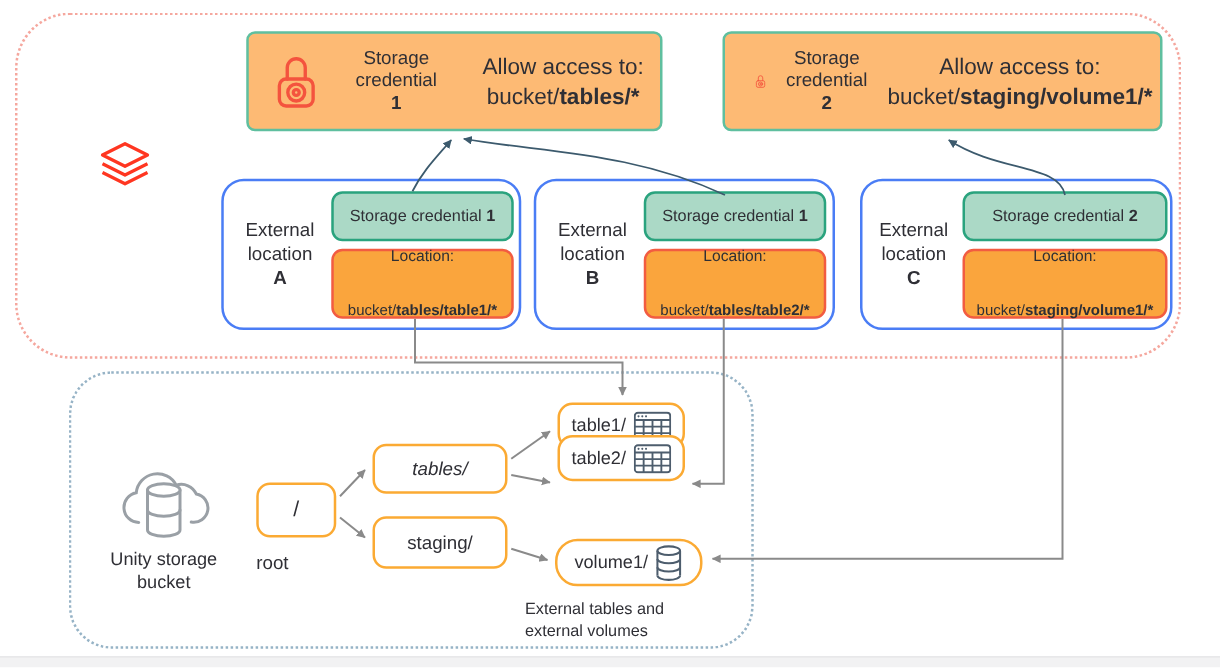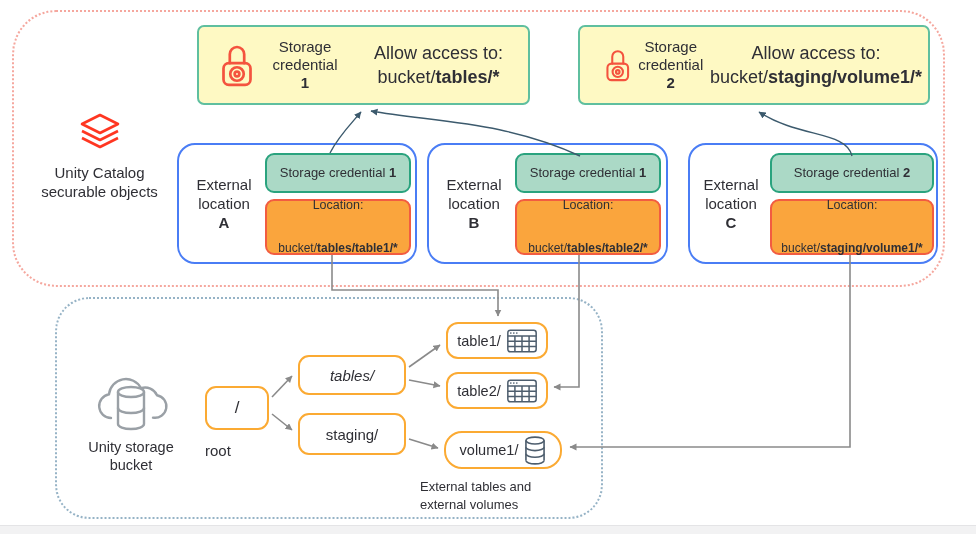--- a/index.html
+++ b/index.html
@@ -11,23 +11,23 @@
   .uc-container{
     position:absolute;left:12px;top:10px;width:929px;height:273px;
     border:2px dotted #f5a79e;border-radius:44px;background:transparent;
   }
   .bucket-container{
     position:absolute;left:55px;top:297px;width:544px;height:218px;
     border:2px dotted #96b3c6;border-radius:34px;background:transparent;
   }
   
   .sc-box{
-    position:absolute;top:25px;height:80px;background:#fef9c3;
+    position:absolute;top:25px;height:80px;background:#fdba74;
     border:2px solid #5fbf9f;border-radius:7px;
-    display:flex;align-items:center;box-sizing:border-box;gap:4px;
+    display:flex;align-items:center;box-sizing:border-box;gap:16px;
   }
   .sc-box.one{left:197px;width:333px;padding-left:20px;}
   .sc-box.two{left:578px;width:352px;padding-left:24px;}
   .sc-title{width:92px;text-align:center;font-size:15px;line-height:1.22;}
   .sc-title .num{font-weight:bold;}
   .sc-access{flex:1;text-align:center;font-size:18px;line-height:1.35;padding-right:6px;}
   
   .el-box{
     position:absolute;top:143px;height:121px;background:#fff;
     border:2px solid #4a7df5;border-radius:18px;box-sizing:border-box;
@@ -59,21 +59,21 @@
   
   .node{
     position:absolute;background:#fff;border:2.5px solid #fbaa33;border-radius:11px;
     display:flex;align-items:center;justify-content:center;font-size:15px;box-sizing:border-box;gap:6px;
   }
   .node-root{left:205px;top:386px;width:64px;height:44px;font-size:17px;}
   .root-label{position:absolute;left:205px;top:442px;width:64px;text-align:left;font-size:15px;}
   .node-tables{left:298px;top:355px;width:108px;height:40px;font-style:italic;}
   .node-staging{left:298px;top:413px;width:108px;height:42px;}
   .node-table1{left:446px;top:322px;width:102px;height:37px;border-radius:12px;}
-  .node-table2{left:446px;top:372px;width:102px;height:37px;border-radius:12px;}
+  .node-table2{left:446px;top:348px;width:102px;height:37px;border-radius:12px;}
   .node-volume1{left:444px;top:431px;width:118px;height:38px;border-radius:18px;}
   .leaf-txt{font-size:14.5px;}
   .caption{position:absolute;left:420px;top:478px;width:172px;font-size:13px;line-height:1.35;color:#2f2f35;}
   
   .arrows{position:absolute;left:0;top:0;width:976px;height:534px;pointer-events:none;z-index:6;}
   
   .bottom-strip{position:absolute;left:0;top:525px;width:976px;height:9px;background:#f2f2f3;border-top:1px solid #e4e4e6;}
   b{font-weight:bold;}
 </style>
 </head>
@@ -85,24 +85,20 @@
   <div class="bucket-container"></div>
 
   <div class="unity-label">
     <svg width="46" height="42" viewBox="0 0 46 42">
       <g fill="none" stroke="#ff3621" stroke-width="2.6" stroke-linejoin="round">
         <path d="M23,3 L41,12 L23,21 L5,12 Z"></path>
         <path d="M5,19 L23,28 L41,19"></path>
         <path d="M5,26 L23,35 L41,26"></path>
       </g>
     </svg>
-    <div class="txt">
-      <div><span>Unity Catalog</span></div>
-      <div><span>securable objects</span></div>
-    </div>
   </div>
 
   <div class="sc-box one">
     <svg width="36" height="48" viewBox="0 0 40 52">
       <g fill="none" stroke="#f4533e" stroke-width="3" stroke-linecap="round">
         <path d="M12,24 V14 a8,8 0 0,1 16,0 v10"></path>
         <rect x="5" y="24" width="30" height="24" rx="6"></rect>
         <circle cx="20" cy="36" r="7.5"></circle>
         <circle cx="20" cy="36" r="2.6"></circle>
       </g>

